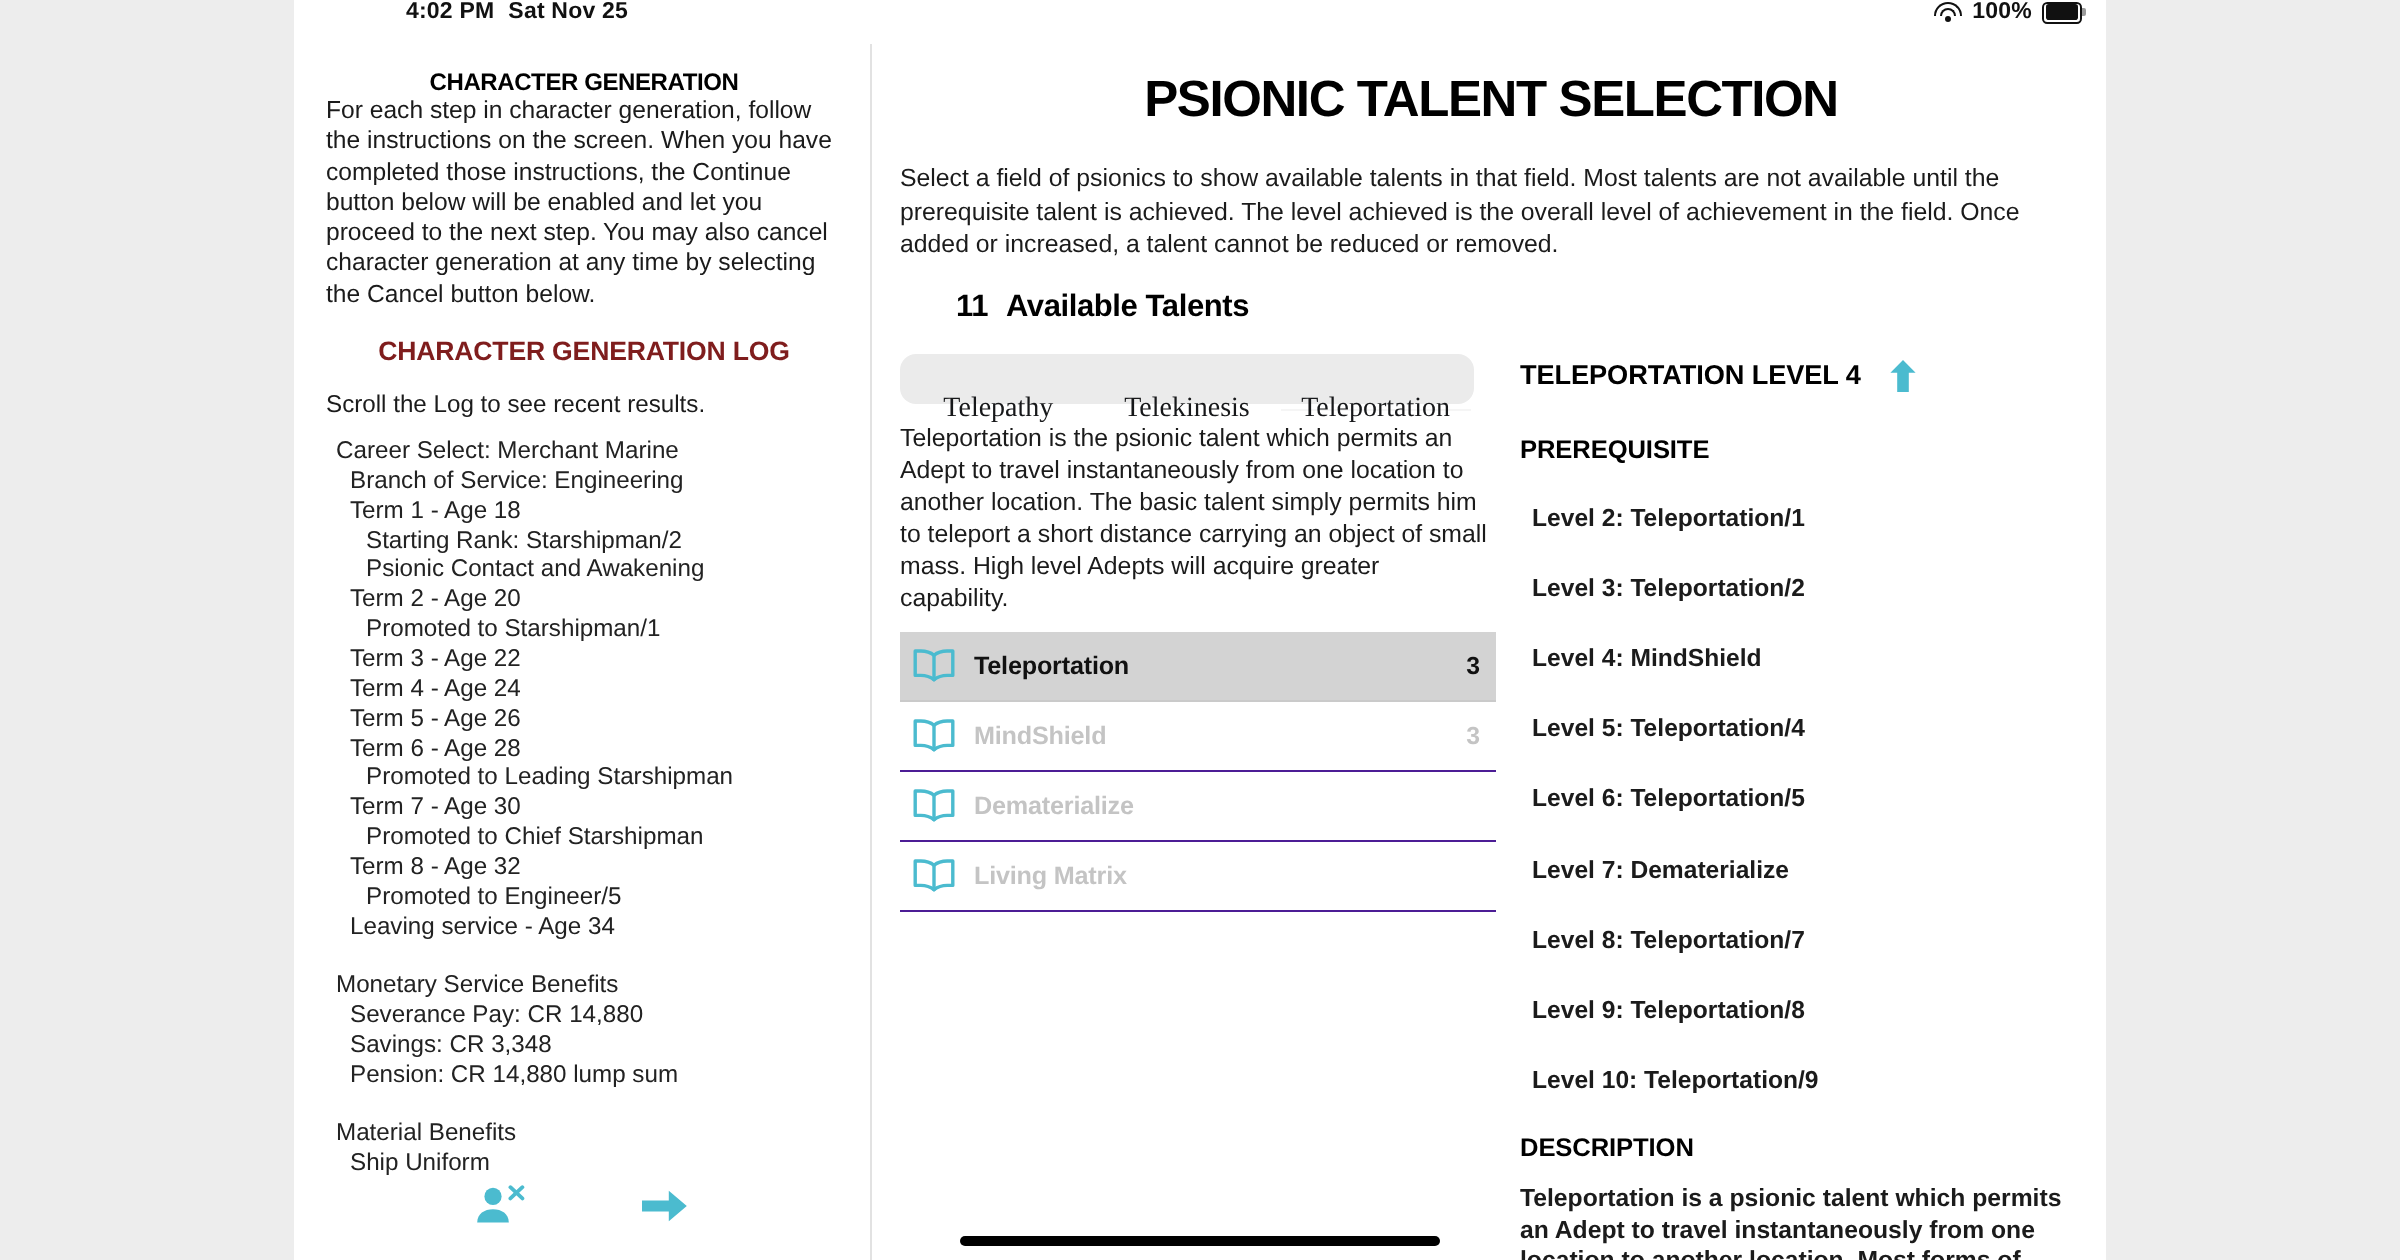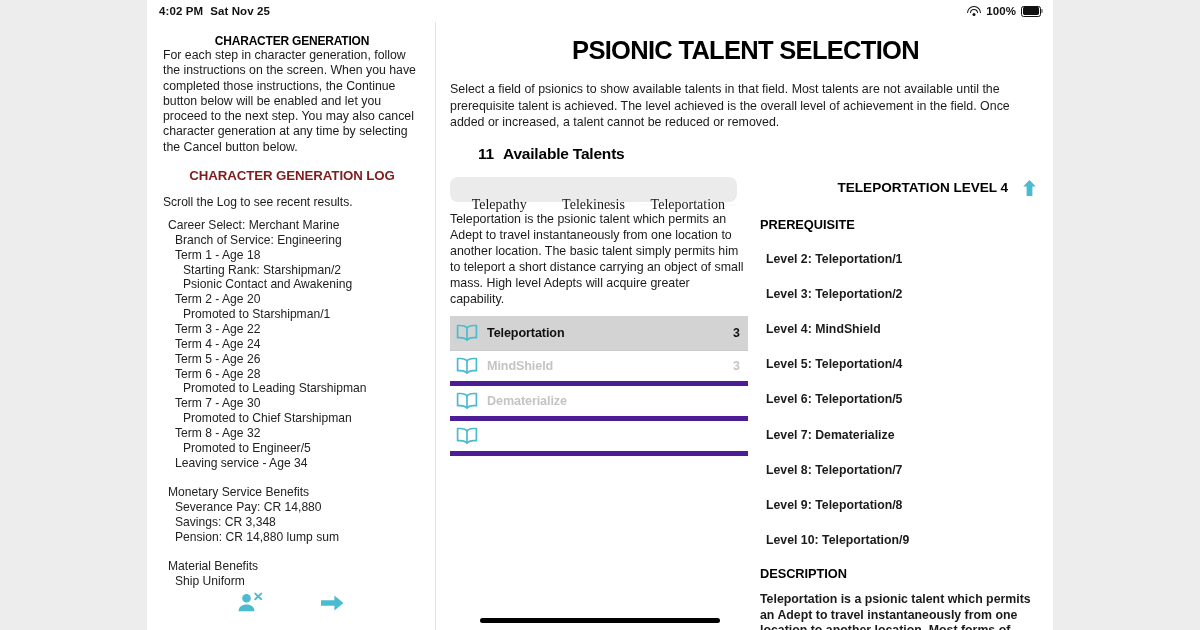--- a/index.html
+++ b/index.html
@@ -22,26 +22,27 @@
     width: 906px; height: 630px;
     background: #ffffff;
     display: flex;
     flex-direction: column;
   }
   
   #statusbar {
     height: 22px;
     flex: 0 0 22px;
     display: flex;
-    align-items: center;
+    align-items: flex-start;
     padding: 0 10px 0 12px;
     font-size: 11.5px;
     font-weight: bold;
     color: #111;
     letter-spacing: 0.1px;
+    margin-left: 44px;
   }
   #statusbar .left { display: flex; align-items: baseline; gap: 7px; }
   #statusbar .spacer { flex: 1 1 auto; }
   #statusbar .right { display: flex; align-items: center; gap: 5px; }
   .wifi-icon { display: inline-block; width: 14px; height: 11px; position: relative; }
   .wifi-icon span {
     position: absolute; left: 50%; transform: translateX(-50%);
     border: 1.7px solid #111; border-bottom: none; border-radius: 50% 50% 0 0 / 100% 100% 0 0;
   }
   .wifi-icon .a { width: 14px; height: 7px; top: 0px; }
@@ -208,21 +209,21 @@
     color: #1b1b1b;
     padding-right: 4px;
   }
 
   .talent-list { margin-top: 8px; }
   .talent-row {
     height: 35px;
     display: flex;
     align-items: center;
     padding: 0 8px 0 6px;
-    border-bottom: 5px solid #4c1d95;
+    border-bottom: 1px solid #4c1d95;
     cursor: pointer;
   }
   .talent-row.selected {
     background: #d3d3d3;
     border-bottom: 1px solid #cacaca;
   }
   .talent-row .bookicon { flex: 0 0 22px; margin-right: 9px; line-height: 0; }
   .talent-row .tname {
     flex: 1 1 auto;
     font-size: 12.6px;
@@ -235,21 +236,20 @@
     font-weight: 700;
     color: #111;
   }
   .talent-row.dim .tname { color: #c4c4c4; }
   .talent-row.dim .tlevel { color: #c4c4c4; }
 
   
   .detail-head {
     display: flex;
     align-items: center;
-    justify-content: flex-end;
     gap: 14px;
     padding-right: 8px;
     height: 22px;
   }
   .detail-head .dh-title {
     font-size: 13.6px;
     font-weight: 800;
     color: #000;
     letter-spacing: -0.05px;
   }
@@ -424,20 +424,21 @@
                   <span class="tlevel"></span>
                 </div>
                 <div class="talent-row dim">
                   <span class="bookicon"><svg width="22" height="17" viewBox="0 0 22 17">
                       <g fill="none" stroke="#4bbbcf" stroke-width="1.7" stroke-linejoin="round" stroke-linecap="round">
                         <path d="M11 3.6C9.3 2.2 7.2 1.5 4.4 1.5H1.6v12.2h2.8c2.8 0 4.9.8 6.6 2.1"></path>
                         <path d="M11 3.6c1.7-1.4 3.8-2.1 6.6-2.1h2.8v12.2h-2.8c-2.8 0-4.9.8-6.6 2.1"></path>
                         <line x1="11" y1="3.6" x2="11" y2="15.8"></line>
                       </g>
                     </svg></span>
+                  <span class="tname">Living Matrix</span>
                   <span class="tlevel"></span>
                 </div>
               </div>
           </div>
 
           <div id="col-detail">
             <div class="detail-head">
               <span class="dh-title">TELEPORTATION LEVEL 4</span>
               <button class="icon-btn">
                 <svg width="15" height="18" viewBox="0 0 15 18">

